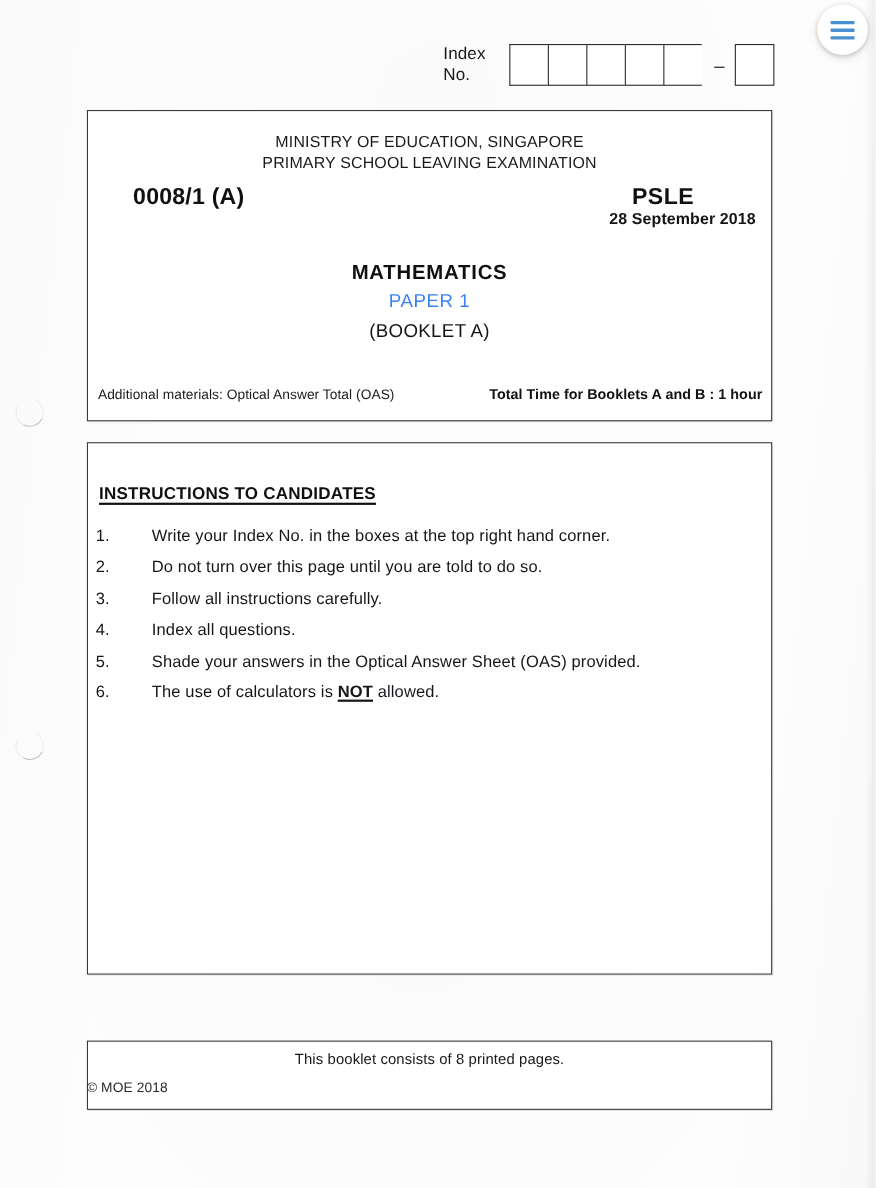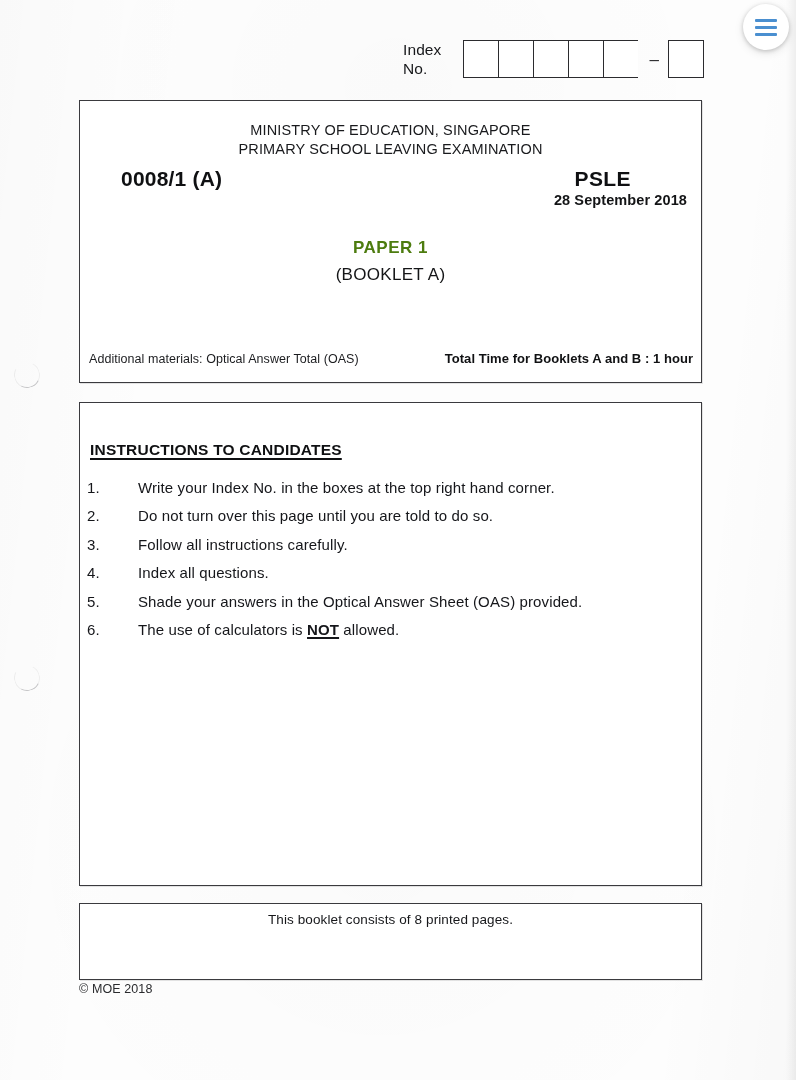--- a/index.html
+++ b/index.html
@@ -104,21 +104,21 @@
     position: absolute;
     left: 79px;
     width: 623px;
     box-sizing: border-box;
     border: 1.4px solid #3a3a3e;
     background: #ffffff;
     box-shadow: 1px 1px 0 rgba(0,0,0,0.10);
   }
   #box-header { top: 100px; height: 283px; }
   #box-instructions { top: 402px; height: 484px; }
-  #box-footer { top: 903px; height: 77px; }
+  #box-footer { top: 946px; height: 63px; }
 
   
   .ministry-lines {
     position: absolute;
     top: 20px;
     left: 0; right: 0;
     text-align: center;
     font-size: 14.5px;
     line-height: 18.5px;
     letter-spacing: 0.15px;
@@ -159,23 +159,23 @@
   }
   .subject-name {
     font-size: 18.5px;
     font-weight: bold;
     letter-spacing: 0.7px;
     color: #0f1012;
     line-height: 26px;
   }
   .paper-number {
     font-size: 17px;
-    font-weight: bold;
+    font-weight: normal;
     letter-spacing: 0.5px;
-    color: #4d7c0f;
+    color: #3b82f6;
     line-height: 26px;
   }
   .booklet-label {
     font-size: 17px;
     letter-spacing: 0.3px;
     color: #141517;
     line-height: 27px;
   }
   .materials-row {
     position: absolute;
@@ -331,20 +331,21 @@
 
 <div class="doc-box" id="box-header">
   <div class="ministry-lines">
     <div>MINISTRY OF EDUCATION, SINGAPORE</div>
     <div>PRIMARY SCHOOL LEAVING EXAMINATION</div>
   </div>
   <div class="paper-code">0008/1 (A)</div>
   <div class="exam-name">PSLE</div>
   <div class="exam-date">28 September 2018</div>
   <div class="subject-block">
+    <div class="subject-name">MATHEMATICS</div>
     <div class="paper-number">PAPER 1</div>
     <div class="booklet-label">(BOOKLET A)</div>
   </div>
   <div class="materials-row">
     <div class="materials-text">Additional materials: Optical Answer Total (OAS)</div>
     <div class="total-time-text">Total Time for Booklets A and B : 1 hour</div>
   </div>
 </div>
 
 <div class="doc-box" id="box-instructions">

